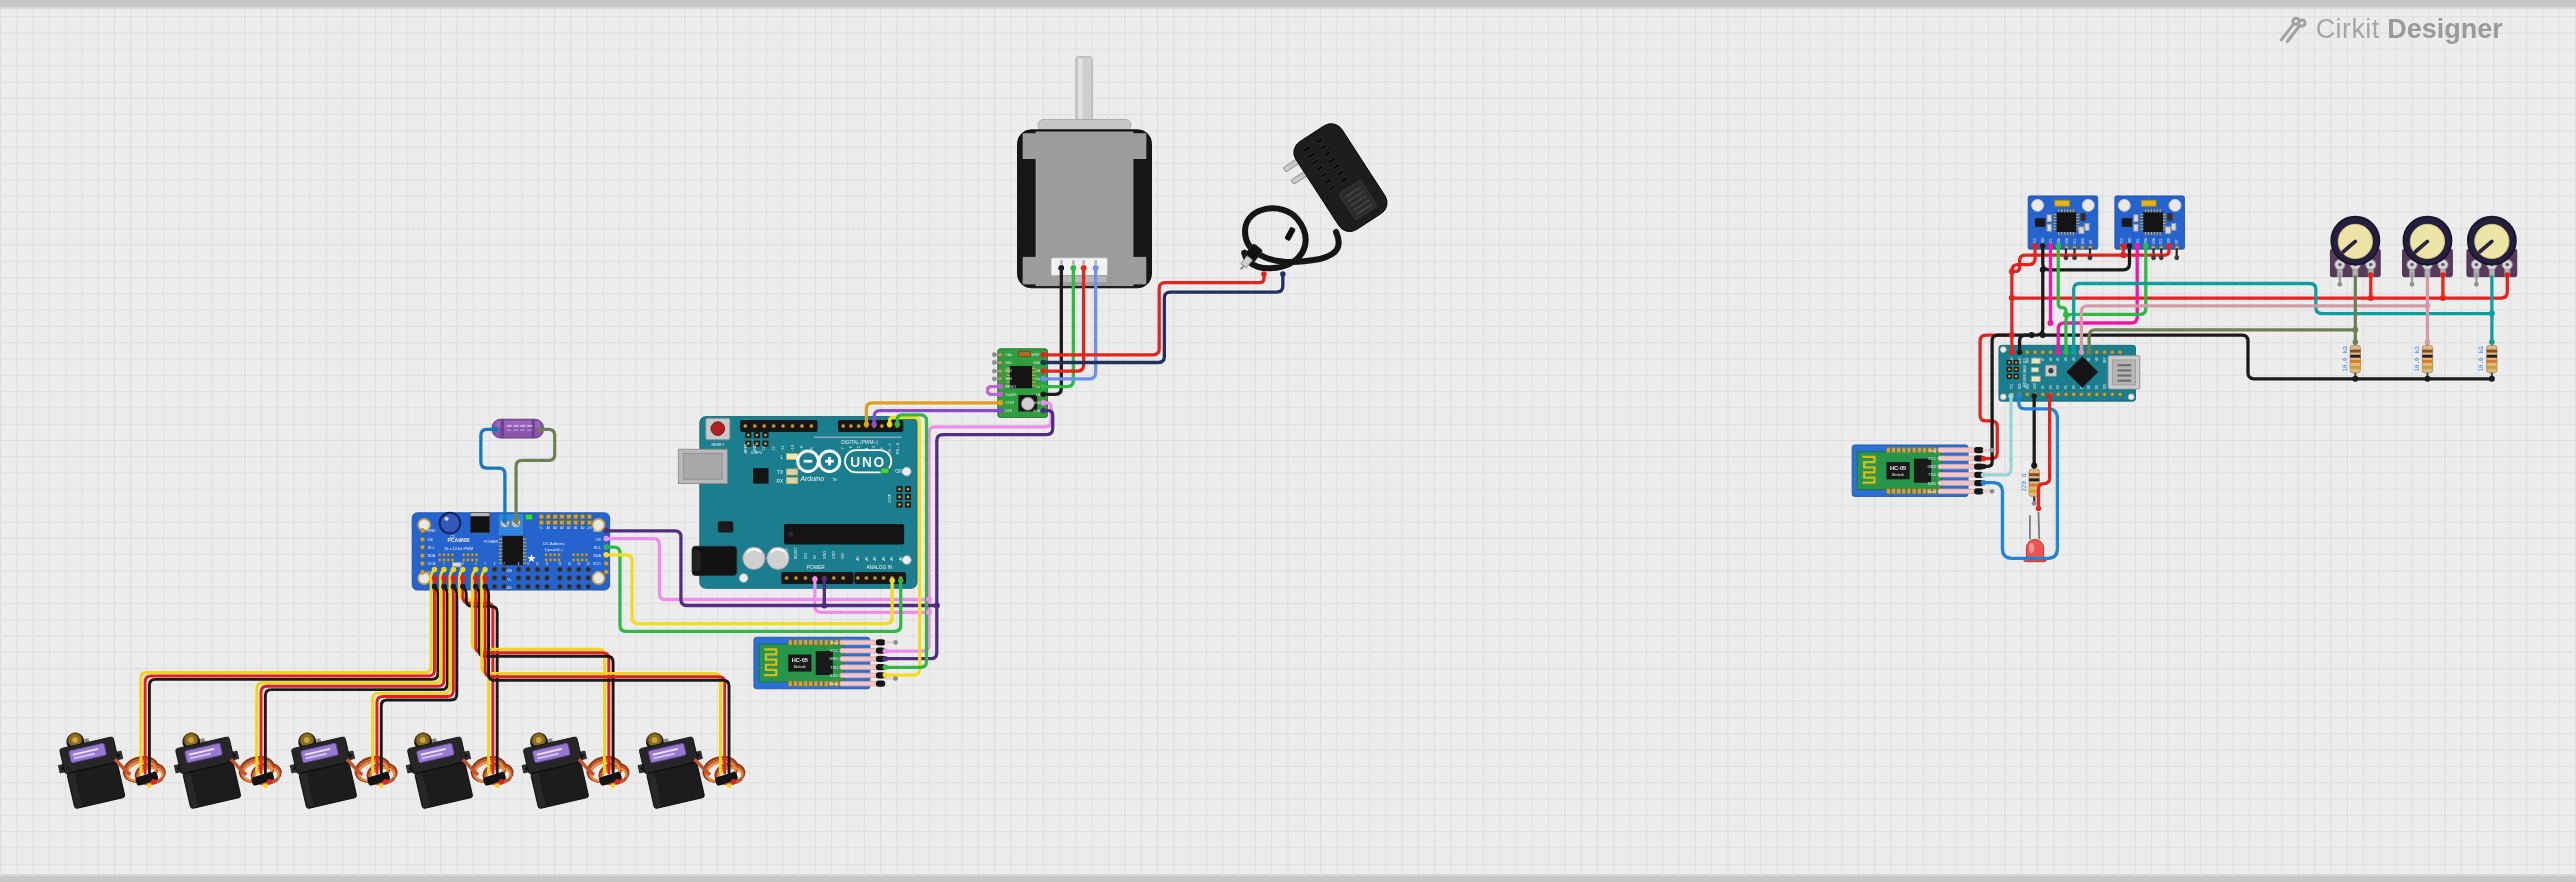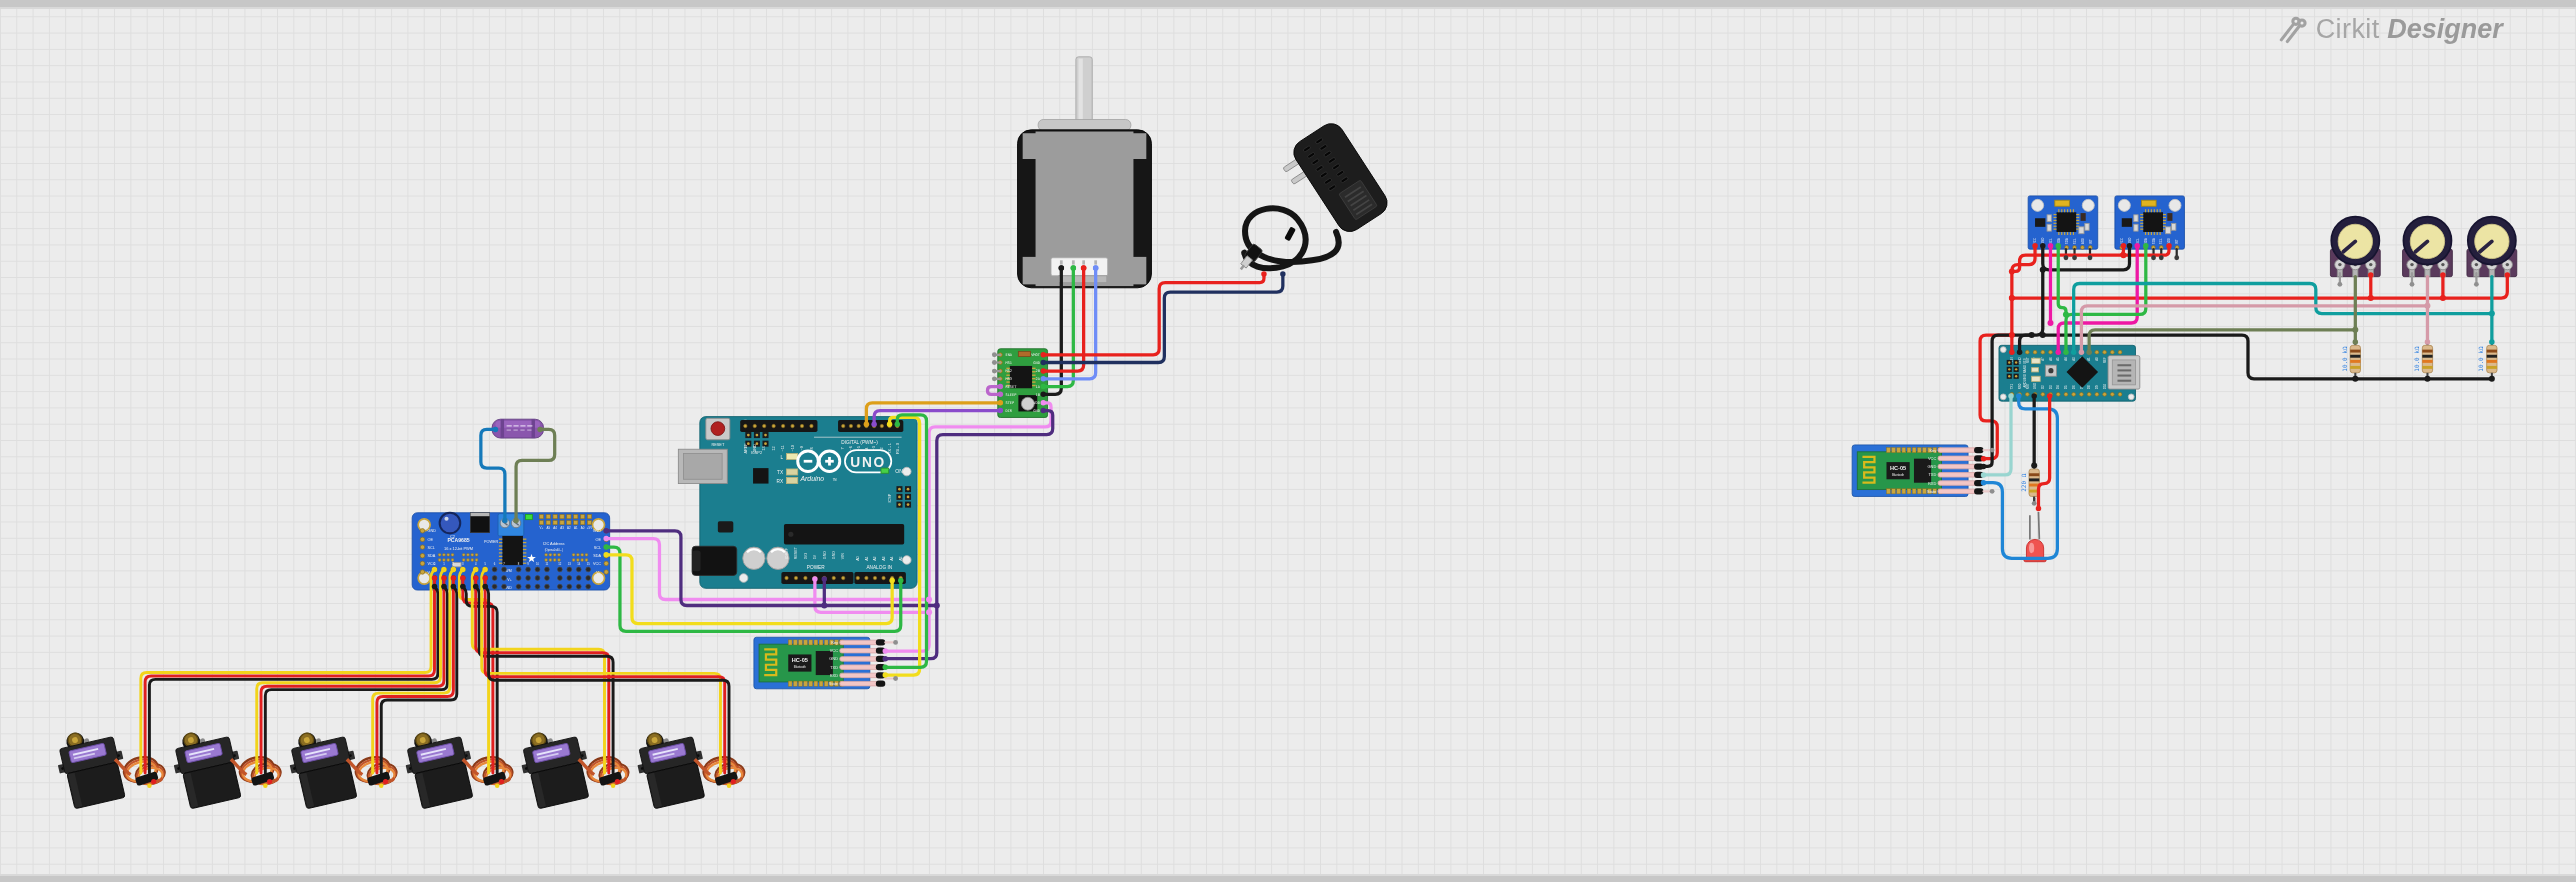--- a/index.html
+++ b/index.html
@@ -5,21 +5,21 @@
   html,body{margin:0;padding:0;background:#ececec;font-family:"Liberation Sans",sans-serif;}
   .canvas{position:relative;width:2576px;height:883px;overflow:hidden;
     background-color:#ececec;
     background-image:linear-gradient(#dedede 0.9px,transparent 0.9px),linear-gradient(90deg,#dedede 0.9px,transparent 0.9px);
     background-size:16.3px 16.3px;}
   .edge-top{position:absolute;left:0;top:0;width:100%;height:6.9px;background:#c7c7c7;border-bottom:2.6px solid #d9d9d9;}
   .edge-bottom{position:absolute;left:0;bottom:0;width:100%;height:6.9px;background:#c7c7c7;border-top:2.6px solid #d9d9d9;}
   .watermark{position:absolute;left:2277px;top:13.7px;display:flex;align-items:flex-end;gap:7.7px;color:#a2a2a2;
     font-size:27px;letter-spacing:0.4px;user-select:none;}
   .watermark .wm1{font-weight:500;color:#a6a6a6;}
-  .watermark .wm2{font-weight:800;color:#9a9a9a;letter-spacing:0;font-style:italic;}
+  .watermark .wm2{font-weight:800;color:#9a9a9a;letter-spacing:0;}
   svg text{font-family:"Liberation Sans",sans-serif;}
   svg .mono{font-family:"DejaVu Sans Mono",monospace;}
   #diagram{position:absolute;left:0;top:0;}
 </style>
 </head>
 <body>
 
 <div class="canvas">
   <div class="edge-top"></div>
   <div class="edge-bottom"></div>

